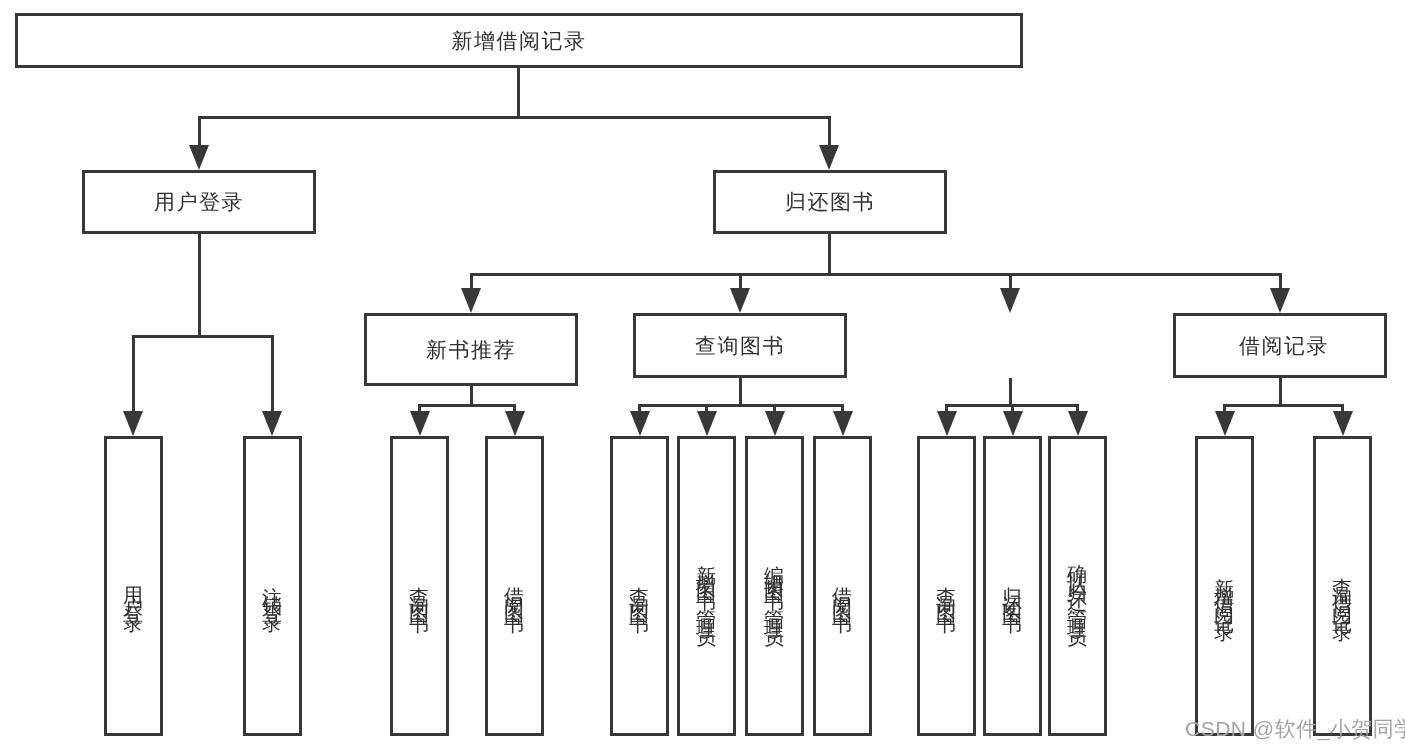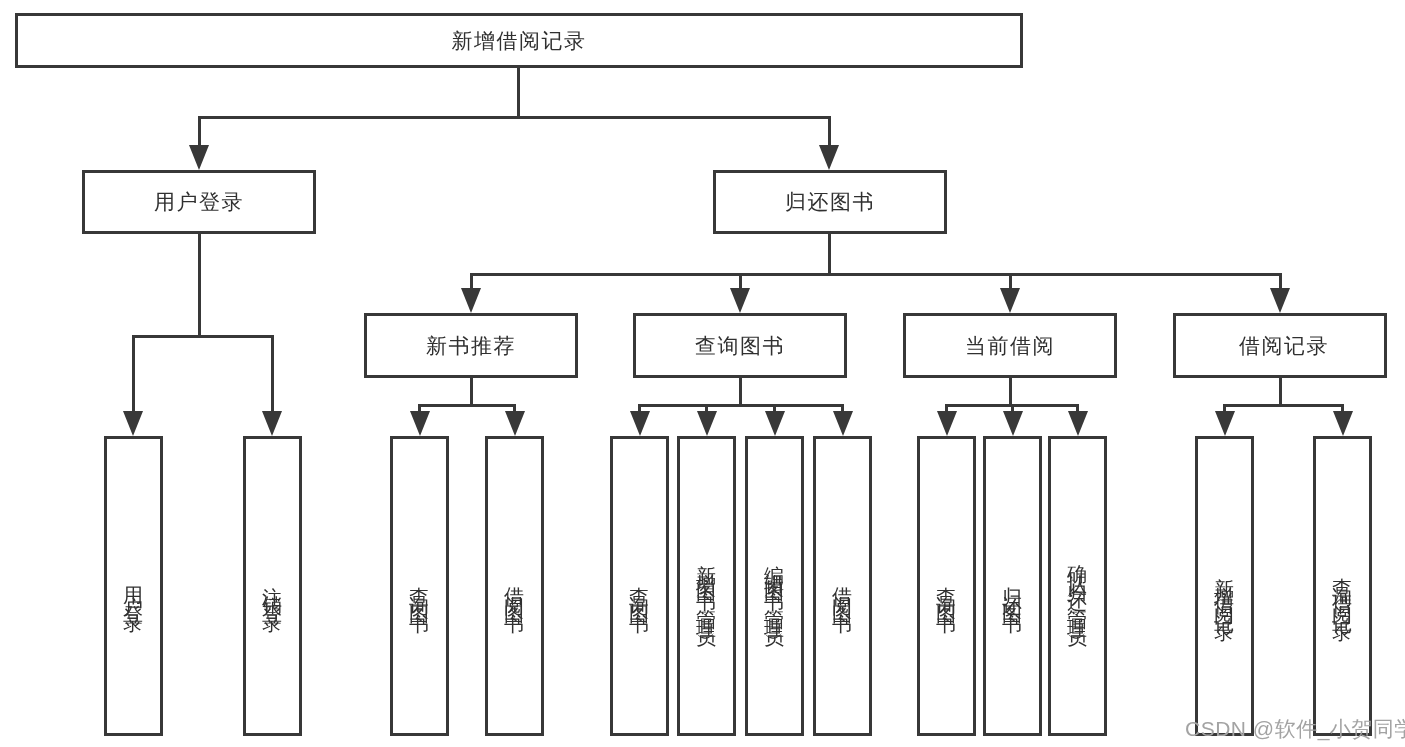--- a/index.html
+++ b/index.html
@@ -118,25 +118,24 @@
   <div class="arrow" style="left:1215px;top:411px;"></div>
   <div class="ln" style="left:1341px;top:404px;width:3px;height:10px;"></div>
   <div class="arrow" style="left:1333px;top:411px;"></div>
 
   <div class="box" style="left:15px;top:13px;width:1008px;height:55px;">新增借阅记录</div>
 
   <div class="box" style="left:82px;top:170px;width:234px;height:64px;">用户登录</div>
 
   <div class="box" style="left:713px;top:170px;width:234px;height:64px;">归还图书</div>
 
-  <div class="box" style="left:364px;top:313px;width:214px;height:65px;">新书推荐</div>
+  <div class="box" style="left:364px;top:313px;width:214px;height:73px;">新书推荐</div>
 
   <div class="box" style="left:633px;top:313px;width:214px;height:65px;">查询图书</div>
 
-  <div class="box" style="left:903px;top:313px;width:214px;height:65px;">当前借阅</div>
 
   <div class="box" style="left:1173px;top:313px;width:214px;height:65px;padding-left:8px;">借阅记录</div>
 
   <div class="box vbox" style="left:104px;top:436px;width:59px;height:300px;">用户登录</div>
   <div class="box vbox" style="left:243px;top:436px;width:59px;height:300px;">注销登录</div>
 
   <div class="box vbox" style="left:390px;top:436px;width:59px;height:300px;">查询图书</div>
   <div class="box vbox" style="left:485px;top:436px;width:59px;height:300px;">借阅图书</div>
 
   <div class="box vbox" style="left:610px;top:436px;width:59px;height:300px;">查询图书</div>

